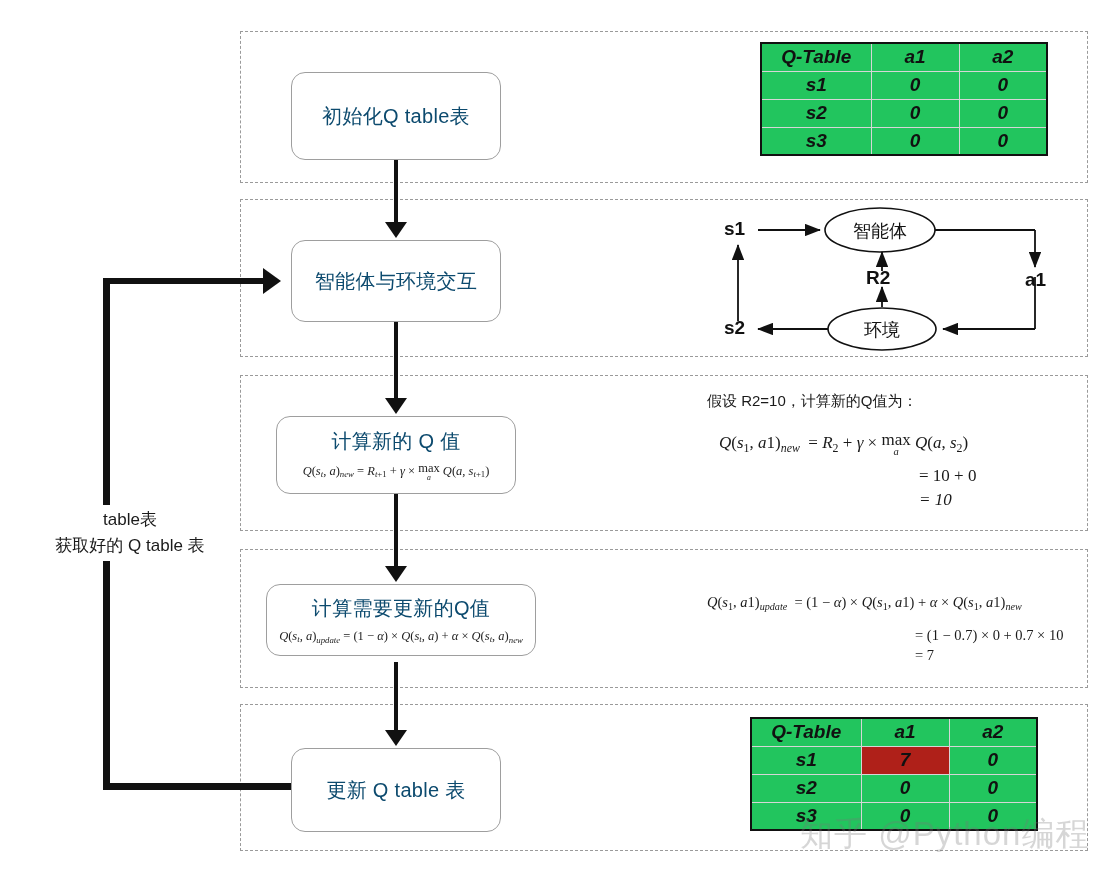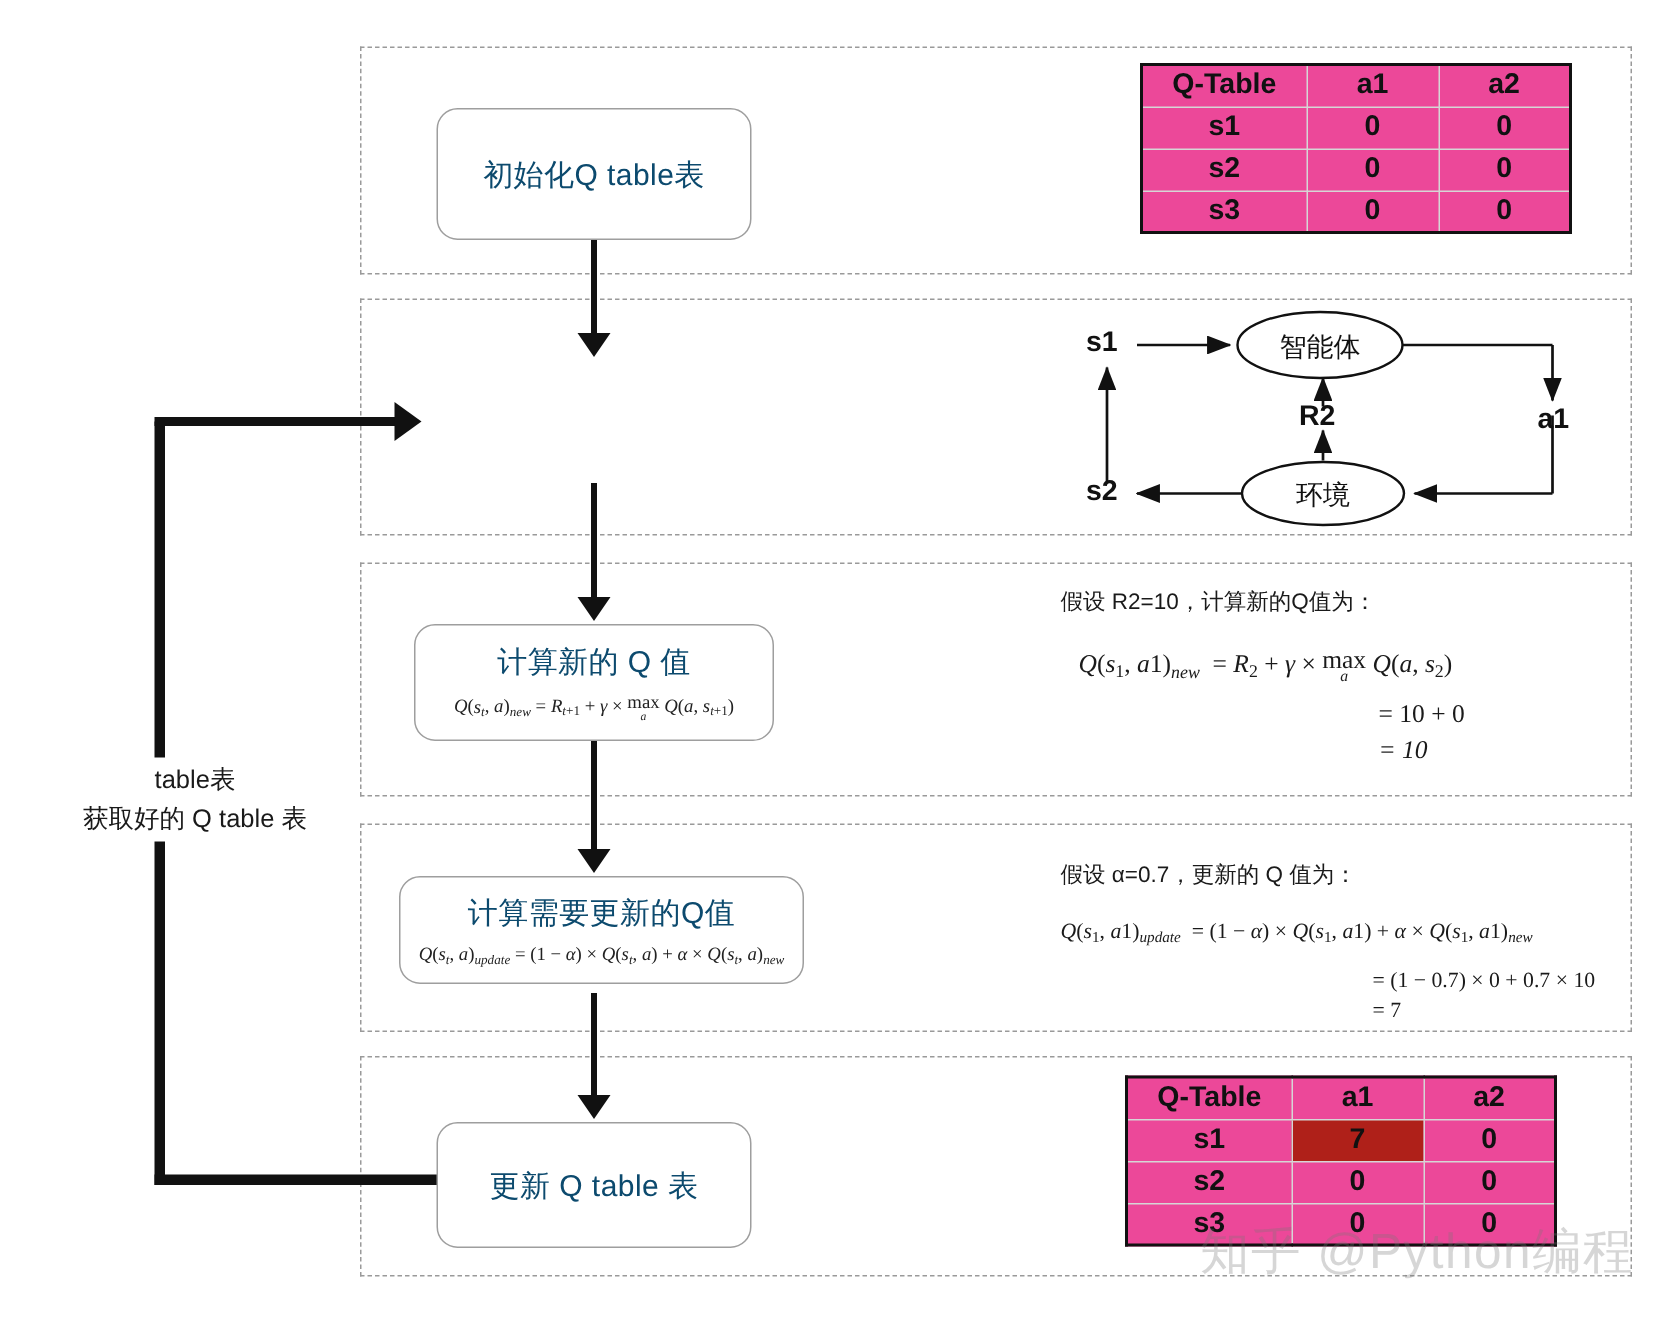--- a/index.html
+++ b/index.html
@@ -92,22 +92,23 @@
     width:180px;text-align:center;
     font-size:17px;line-height:26px;color:#1a1a1a;
     z-index:6;background:#fff;padding:2px 0;
   }
 
   
   .qtable{
     position:absolute;
     border-collapse:collapse;
     border:2px solid #111;
-    background:#ec4899;
+    background:#22c55e;
     z-index:6;
+    font-style:italic;
   }
   .qtable td{
     border:1px solid #d6d6d6;
     text-align:center;
     font-weight:bold;
     font-size:19px;
     color:#111;
     padding:0;
     height:28px;
     box-sizing:border-box;
@@ -202,20 +203,23 @@
   <div id="loop-head"></div>
   <div id="loop-label">
     <div>table表</div>
     <div>获取好的 Q table 表</div>
   </div>
 
   <div class="flowbox" id="box1">
     <div class="title">初始化Q table表</div>
   </div>
 
+  <div class="flowbox" id="box2">
+    <div class="title">智能体与环境交互</div>
+  </div>
 
   <div class="flowbox" id="box3">
     <div class="title">计算新的 Q 值</div>
     <div class="formula">
       <span class="it">Q</span>(<span class="it">s<sub>t</sub></span>,&nbsp;<span class="it">a</span>)<span class="sub-it">new</span>
       = <span class="it">R</span><sub><span class="it">t</span>+1</sub> + <span class="it">γ</span> ×
       <span class="maxop"><span class="mx">max</span><span class="mb">a</span></span>
       <span class="it">Q</span>(<span class="it">a</span>,&nbsp;<span class="it">s</span><sub><span class="it">t</span>+1</sub>)
     </div>
   </div>
@@ -299,21 +303,20 @@
       <span class="it">Q</span>(<span class="it">s</span><sub>1</sub>,&nbsp;<span class="it">a</span>1)<span class="sub-it">new</span>
       &nbsp;= <span class="it">R</span><sub>2</sub> + <span class="it">γ</span> ×
       <span class="maxop"><span class="mx">max</span><span class="mb">a</span></span>
       <span class="it">Q</span>(<span class="it">a</span>,&nbsp;<span class="it">s</span><sub>2</sub>)
     </div>
     <div class="eq eq2">= 10 + 0</div>
     <div class="eq eq3">= 10</div>
   </div>
 
   <div class="mathblock" id="math2">
-    <div class="lead">假设 α=0.7，更新的 Q 值为：</div>
     <div class="eq eq1">
       <span class="it">Q</span>(<span class="it">s</span><sub>1</sub>,&nbsp;<span class="it">a</span>1)<span class="sub-it">update</span>
       &nbsp;= (1 − <span class="it">α</span>) × <span class="it">Q</span>(<span class="it">s</span><sub>1</sub>,&nbsp;<span class="it">a</span>1)
       + <span class="it">α</span> × <span class="it">Q</span>(<span class="it">s</span><sub>1</sub>,&nbsp;<span class="it">a</span>1)<span class="sub-it">new</span>
     </div>
     <div class="eq eq2">= (1 − 0.7) × 0 + 0.7 × 10</div>
     <div class="eq eq3">= 7</div>
   </div>
 
   <table class="qtable" id="qtable2">

